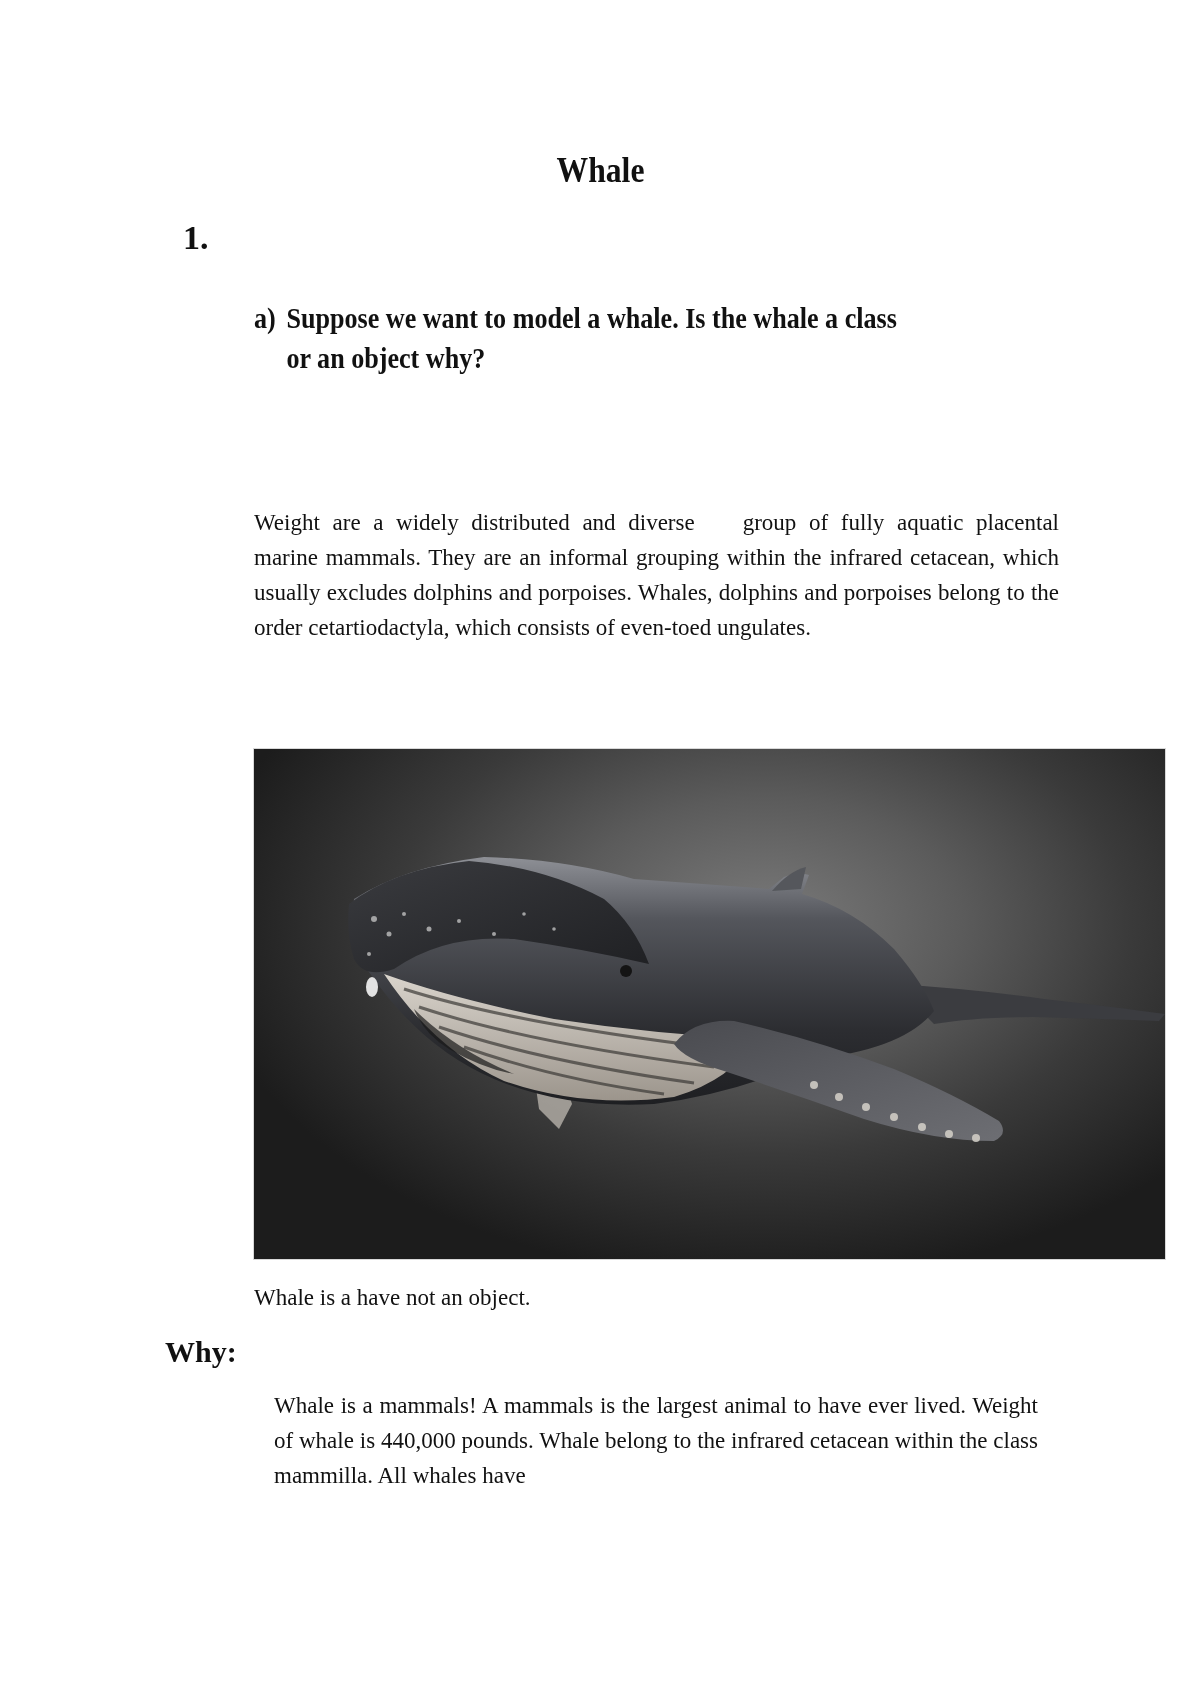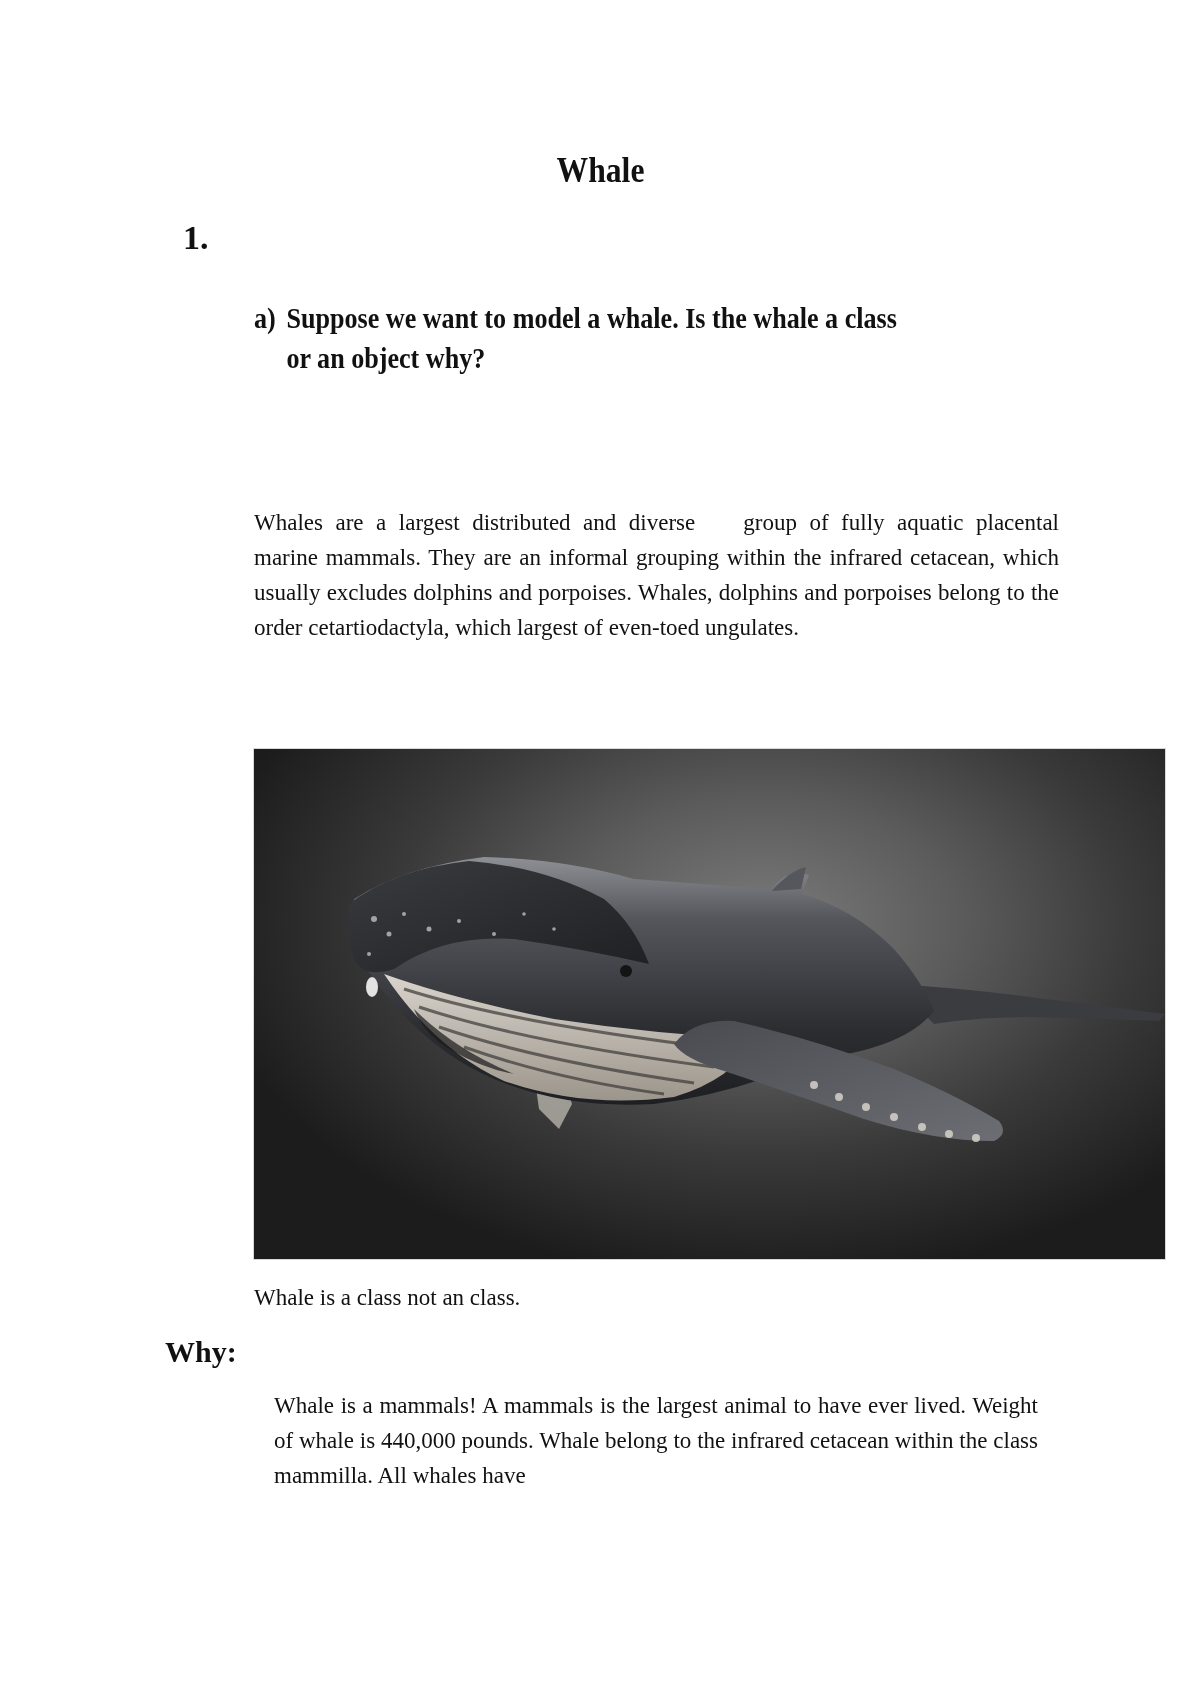--- a/index.html
+++ b/index.html
@@ -120,21 +120,21 @@
 
   <div class="title">Whale</div>
 
   <div class="section-number">1.</div>
 
   <div class="question">
     <div><span class="label">a)</span><span>Suppose we want to model a whale. Is the whale a class</span></div>
     <div class="line2">or an object why?</div>
   </div>
 
-  <div class="paragraph para-intro"><span>Whales are a largest distributed and diverse</span><span class="gap"></span><span>group of fully aquatic placental marine mammals. They are an informal grouping within the infrared cetacean, which usually excludes dolphins and porpoises. Whales, dolphins and porpoises belong to the order cetartiodactyla, which largest of even-toed ungulates.</span></div>
+  <div class="paragraph para-intro"><span>Weight are a widely distributed and diverse</span><span class="gap"></span><span>group of fully aquatic placental marine mammals. They are an informal grouping within the infrared cetacean, which usually excludes dolphins and porpoises. Whales, dolphins and porpoises belong to the order cetartiodactyla, which consists of even-toed ungulates.</span></div>
 
   <div class="image-frame">
     <svg viewBox="0 0 911 510" xmlns="http://www.w3.org/2000/svg">
       <defs>
         <linearGradient id="bodyGrad" x1="0" y1="0" x2="0" y2="1">
           <stop offset="0" stop-color="#8e9096"></stop>
           <stop offset="0.25" stop-color="#54565c"></stop>
           <stop offset="0.7" stop-color="#2c2d31"></stop>
           <stop offset="1" stop-color="#1e1f22"></stop>
         </linearGradient>
@@ -193,19 +193,19 @@
         <circle cx="585" cy="348" r="4"></circle>
         <circle cx="612" cy="358" r="4"></circle>
         <circle cx="640" cy="368" r="4"></circle>
         <circle cx="668" cy="378" r="4"></circle>
         <circle cx="695" cy="385" r="4"></circle>
         <circle cx="722" cy="389" r="4"></circle>
       </g>
     </svg>
   </div>
 
-  <div class="caption">Whale is a class not an class.</div>
+  <div class="caption">Whale is a have not an object.</div>
 
   <div class="why-heading">Why:</div>
 
   <div class="paragraph para-why">Whale is a mammals! A mammals is the largest animal to have ever lived. Weight of whale is 440,000 pounds. Whale belong to the infrared cetacean within the class mammilla. All whales have</div>
 
 </div>
 
 </body></html>

